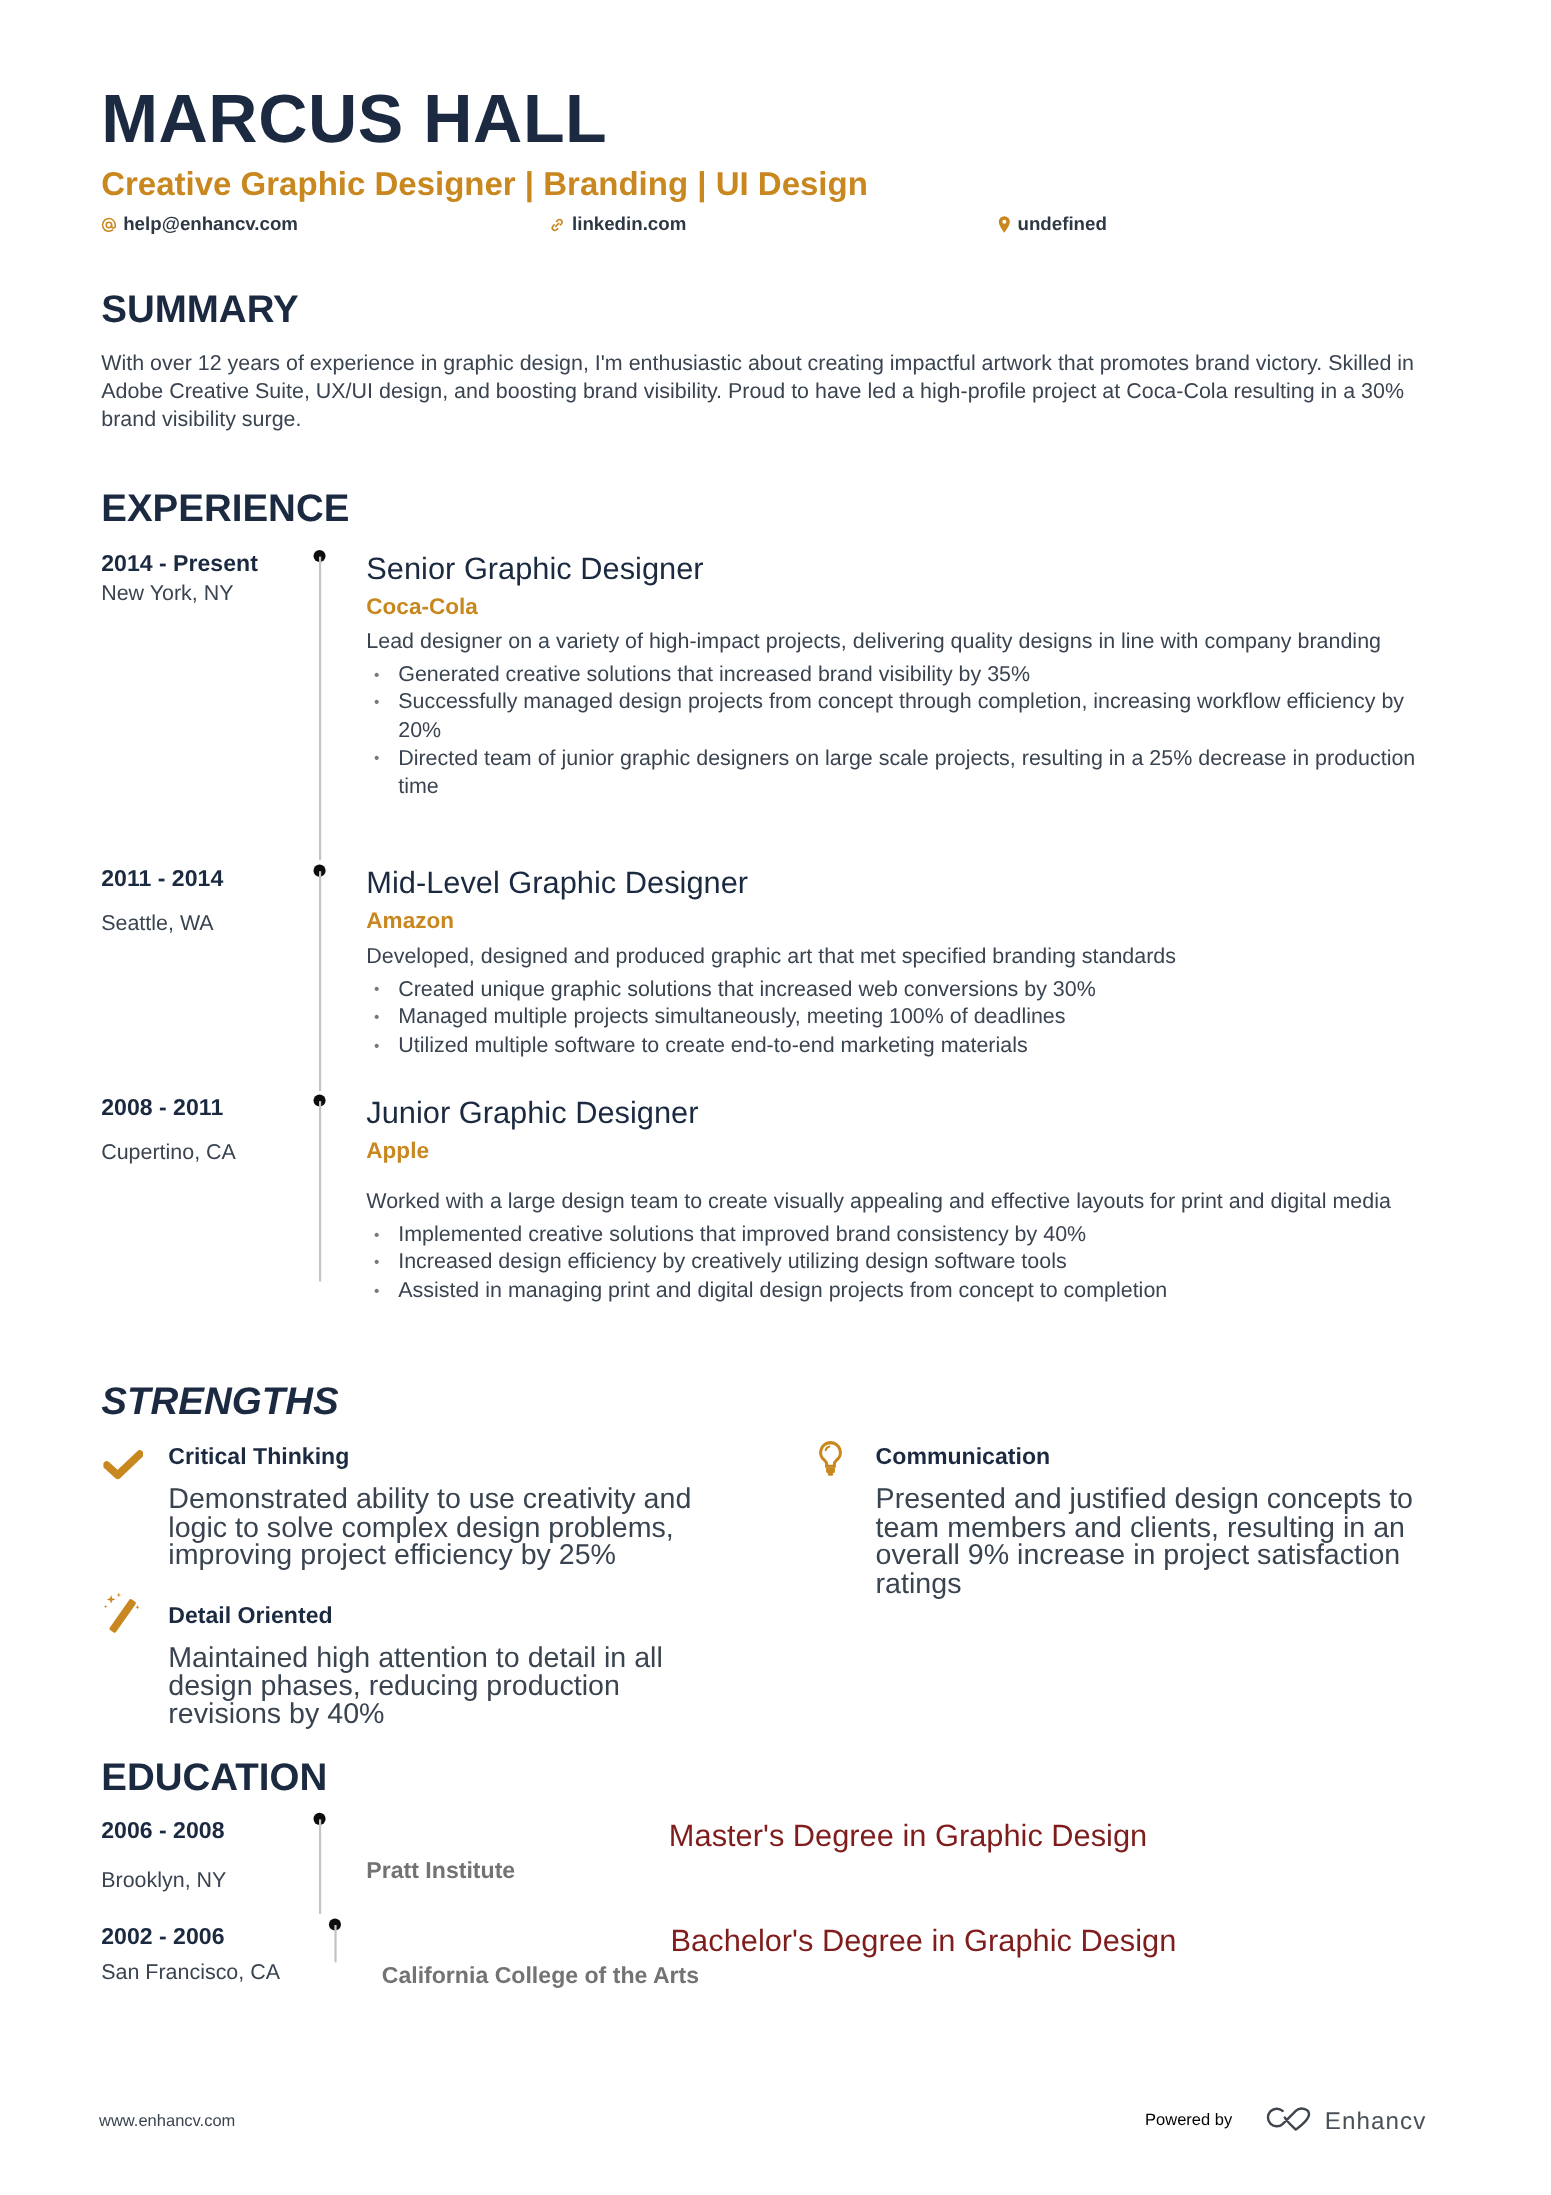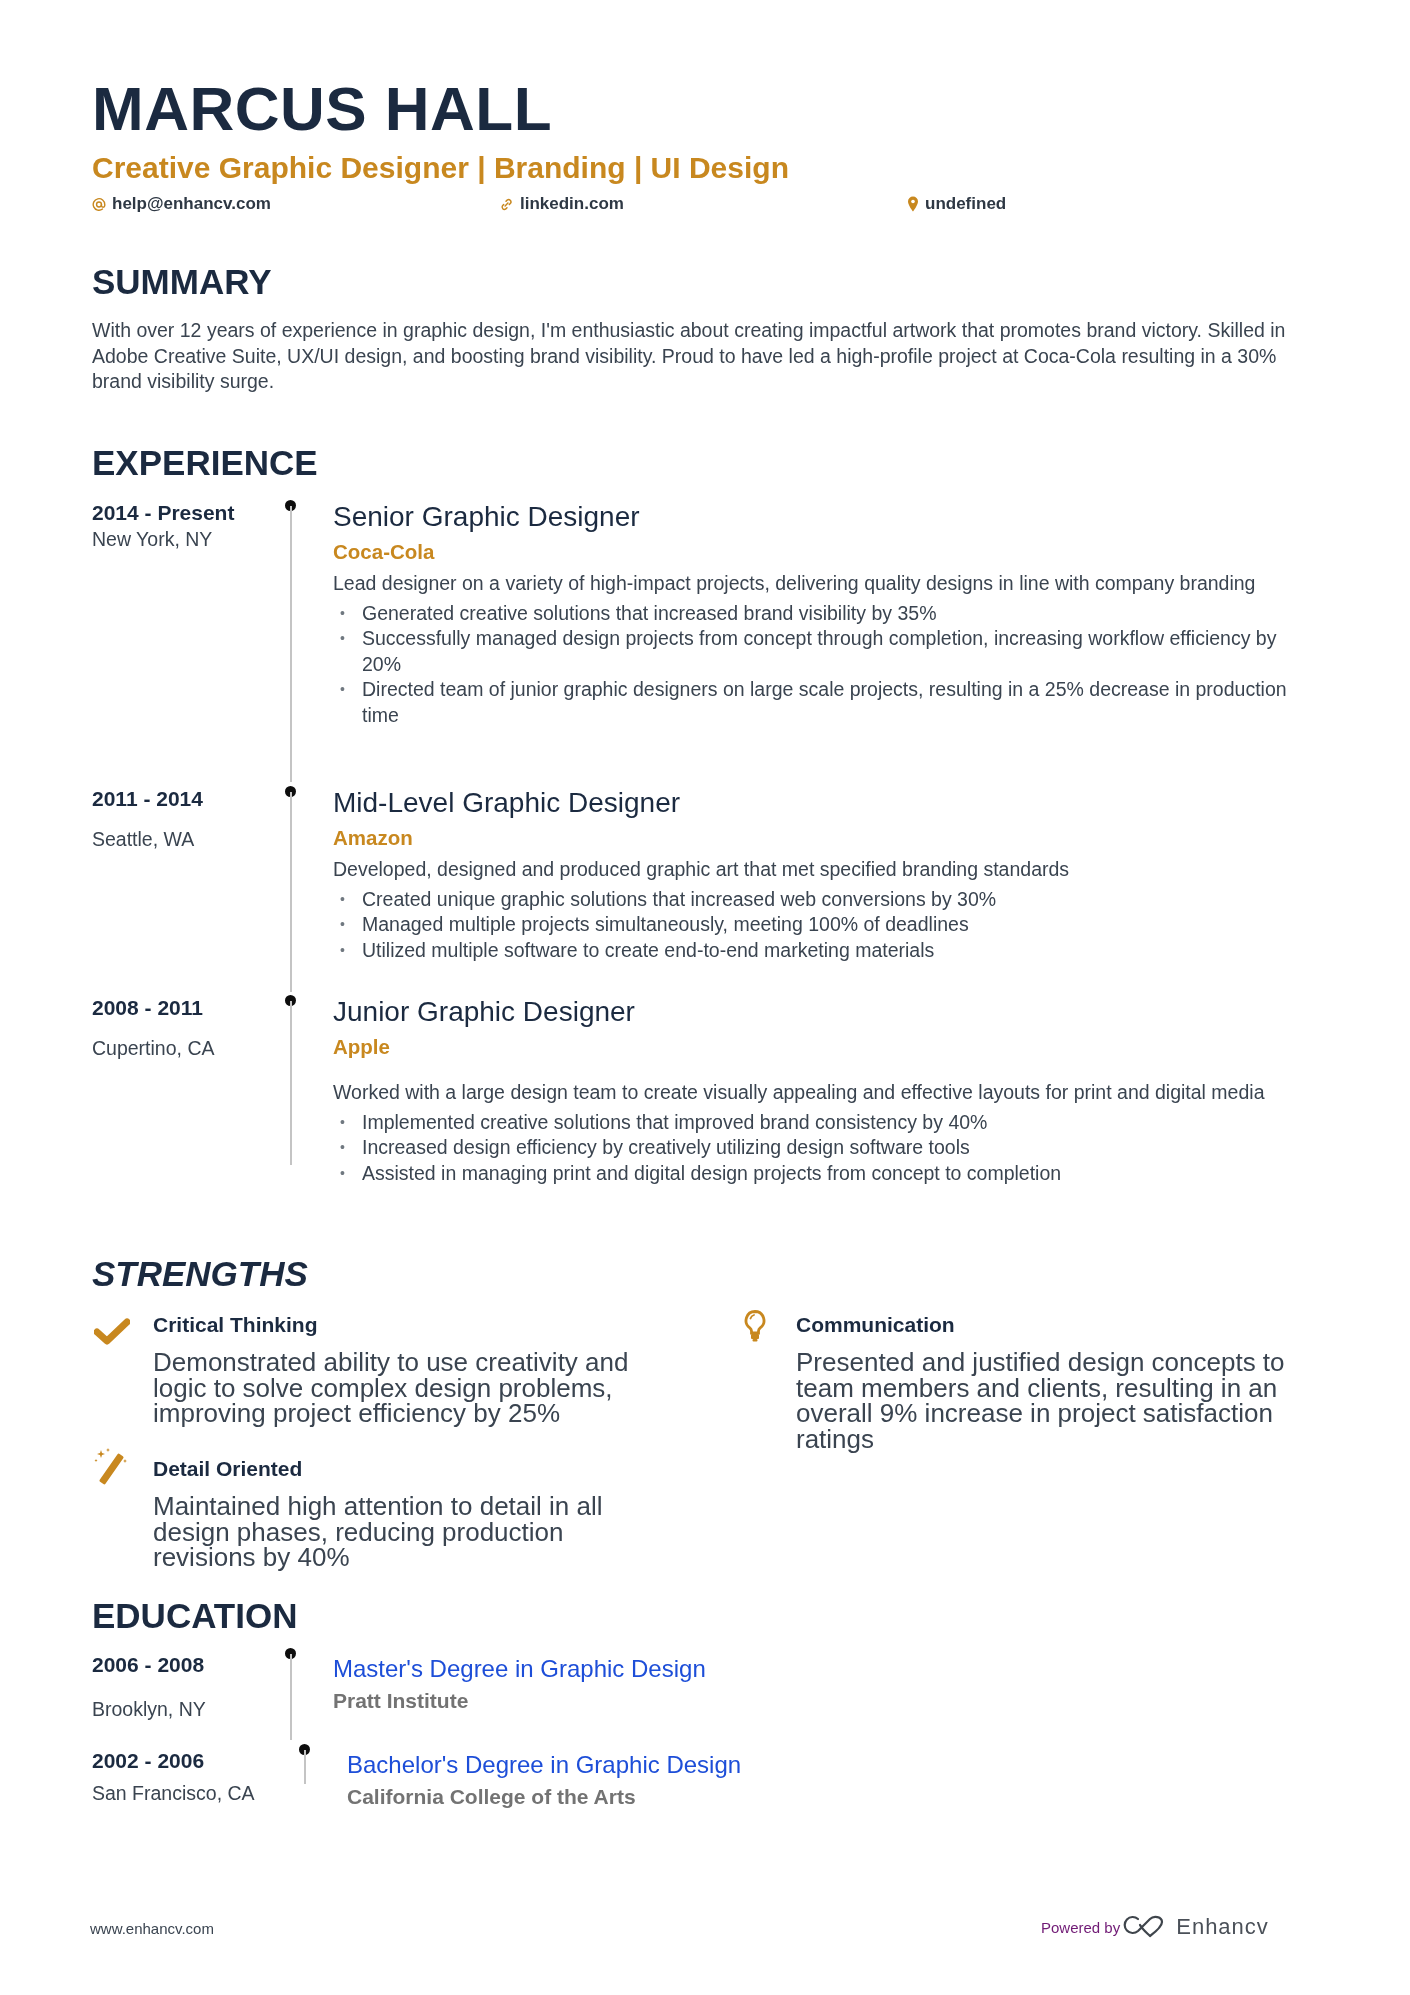--- a/index.html
+++ b/index.html
@@ -30,26 +30,26 @@
   .desc { font-size: 19.5px; line-height: 25.5px; color: #3a4450; }
   .bullets { list-style: none; }
   .bullets li { position: relative; padding-left: 29px; font-size: 19.5px; line-height: 25.5px; color: #3a4450; }
   .bullets li .dot { position: absolute; left: 7px; top: 0; color: #707880; font-size: 14px; }
 
   .strength { position: absolute; width: 560px; }
   .strength .s-ic { position: absolute; left: 0; top: 2px; width: 40px; height: 36px; display: flex; align-items: center; justify-content: center; }
   .strength .s-title { position: absolute; left: 61px; top: 0; font-size: 21px; font-weight: bold; color: #1b2a40; line-height: 26px; white-space: nowrap; }
   .strength .s-desc { position: absolute; left: 61px; top: 38px; width: 510px; font-size: 26px; line-height: 25.5px; color: #3a4450; }
 
-  .edu-title { font-size: 24px; color: #1d4ed8; line-height: 34px; white-space: nowrap; }
+  .edu-title { font-size: 28px; color: #7f1d1d; line-height: 34px; white-space: nowrap; text-align: center; }
   .edu-school { font-size: 21px; font-weight: bold; color: #737373; line-height: 26px; white-space: nowrap; }
 
   .footer-left { position: absolute; left: 90px; top: 1920px; font-size: 15px; color: #3a4450; }
   .footer-right { position: absolute; left: 1041px; top: 1911px; display: flex; align-items: center; }
-  .powered { font-size: 15px; color: #701a75; }
+  .powered { font-size: 15px; color: #000000; margin-right: 28px; }
   .logo-word { font-size: 22px; color: #4a5058; letter-spacing: 1px; margin-left: 8px; }
 </style>
 </head>
 <body>
 
 <div class="page">
 
   <div class="name">MARCUS HALL</div>
   <div class="subtitle">Creative Graphic Designer | Branding | UI Design</div>
 

